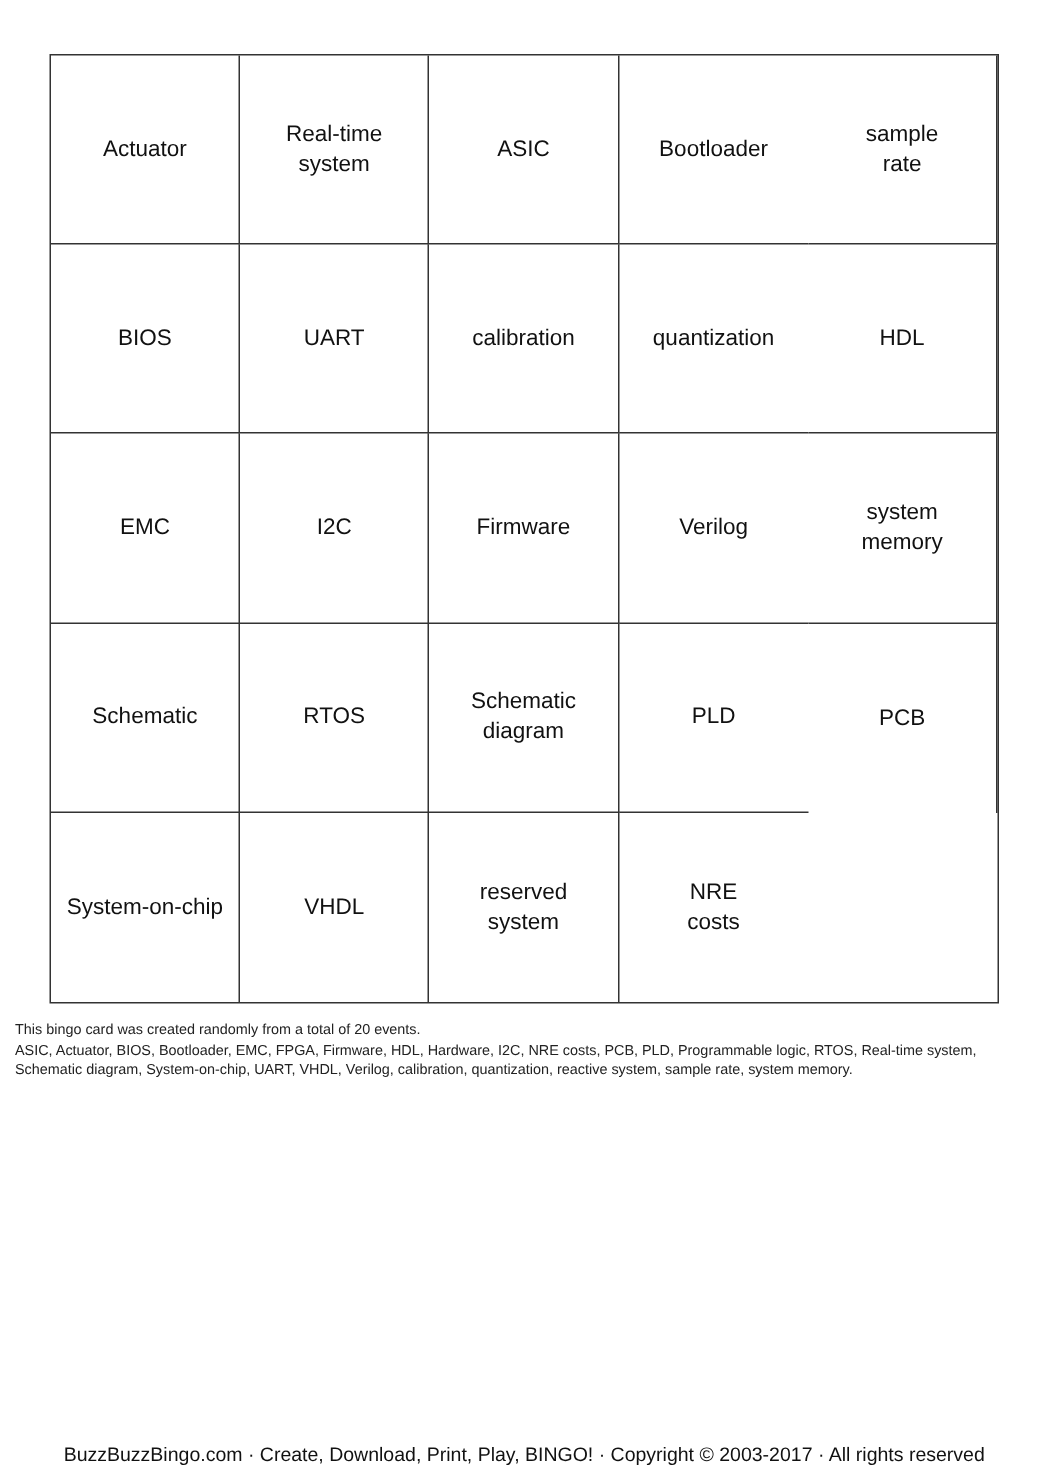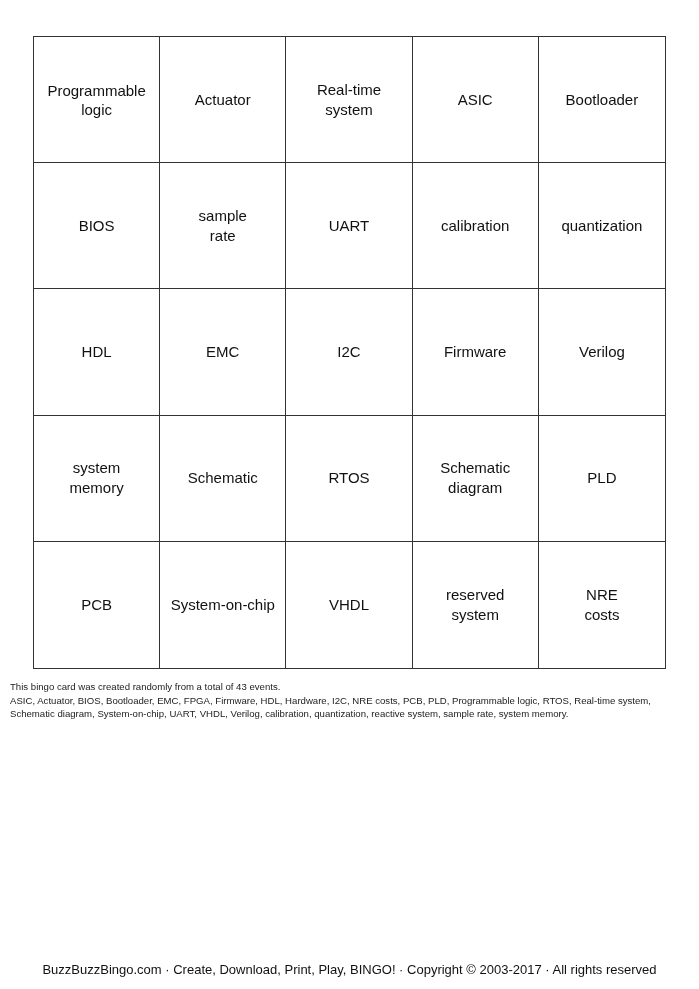--- a/index.html
+++ b/index.html
@@ -9,31 +9,29 @@
   .cell.c5 { border-right: none; }
   .cell.r5 { border-bottom: none; }
   .cell.small { font-size: 15px; line-height: 19px; }
   .note { position: absolute; left: 10px; top: 680px; width: 685px; font-size: 9.6px; line-height: 13.5px; color: #222; }
   .footer { position: absolute; left: 0; width: 699px; top: 962px; text-align: center; font-size: 13px; color: #111; }
 </style>
 </head>
 <body>
 
 <div class="grid">
-  <div class="cell small">Programmable
-logic</div>
   <div class="cell">Actuator</div>
   <div class="cell">Real-time
 system</div>
   <div class="cell">ASIC</div>
   <div class="cell c5">Bootloader</div>
 
-  <div class="cell">BIOS</div>
   <div class="cell">sample
 rate</div>
+  <div class="cell">BIOS</div>
   <div class="cell">UART</div>
   <div class="cell">calibration</div>
   <div class="cell c5">quantization</div>
 
   <div class="cell">HDL</div>
   <div class="cell">EMC</div>
   <div class="cell">I2C</div>
   <div class="cell">Firmware</div>
   <div class="cell c5">Verilog</div>
 
@@ -48,17 +46,17 @@
   <div class="cell r5">PCB</div>
   <div class="cell r5 small">System-on-chip</div>
   <div class="cell r5">VHDL</div>
   <div class="cell r5">reserved
 system</div>
   <div class="cell r5 c5">NRE
 costs</div>
 </div>
 
 <div class="note">
-  <div>This bingo card was created randomly from a total of 43 events.</div>
+  <div>This bingo card was created randomly from a total of 20 events.</div>
   <div>ASIC, Actuator, BIOS, Bootloader, EMC, FPGA, Firmware, HDL, Hardware, I2C, NRE costs, PCB, PLD, Programmable logic, RTOS, Real-time system, Schematic diagram, System-on-chip, UART, VHDL, Verilog, calibration, quantization, reactive system, sample rate, system memory.</div>
 </div>
 
 <div class="footer">BuzzBuzzBingo.com · Create, Download, Print, Play, BINGO! · Copyright © 2003-2017 · All rights reserved</div>
 
 </body></html>

